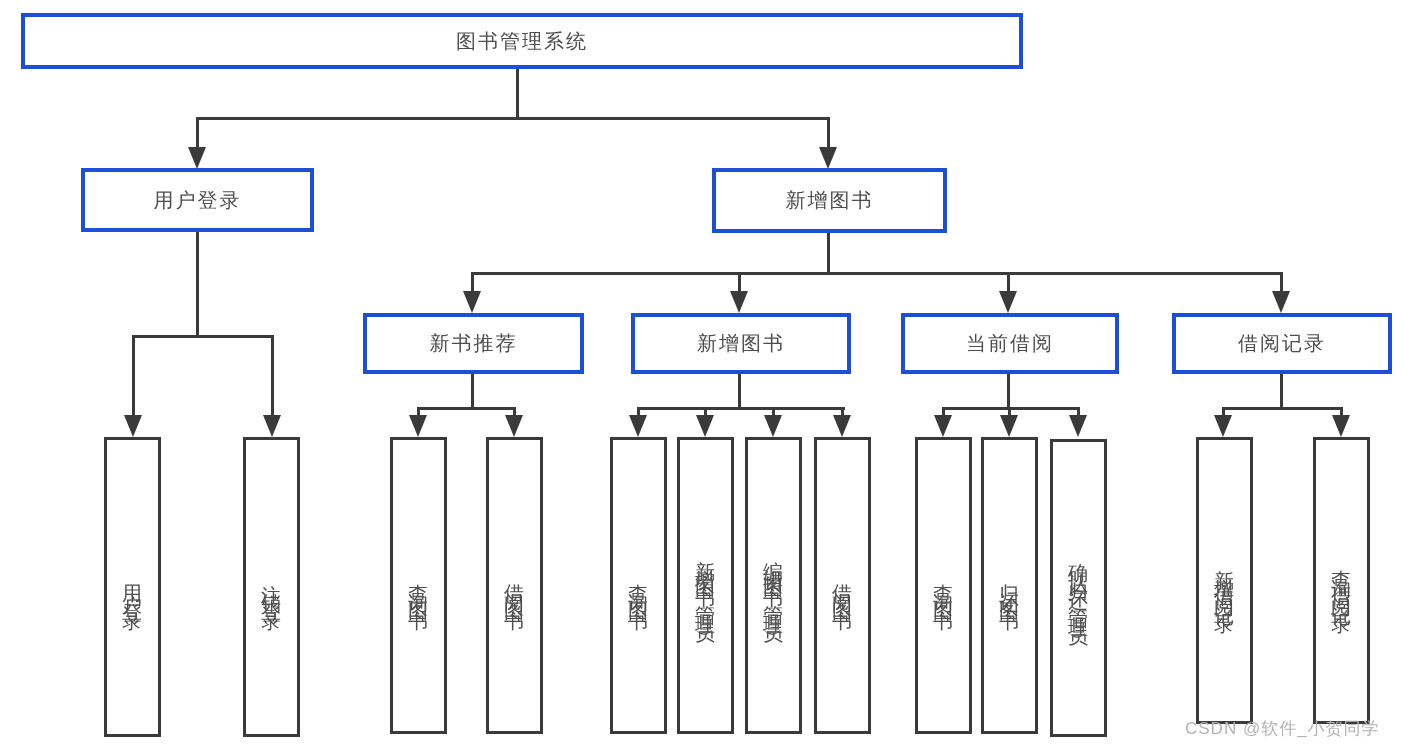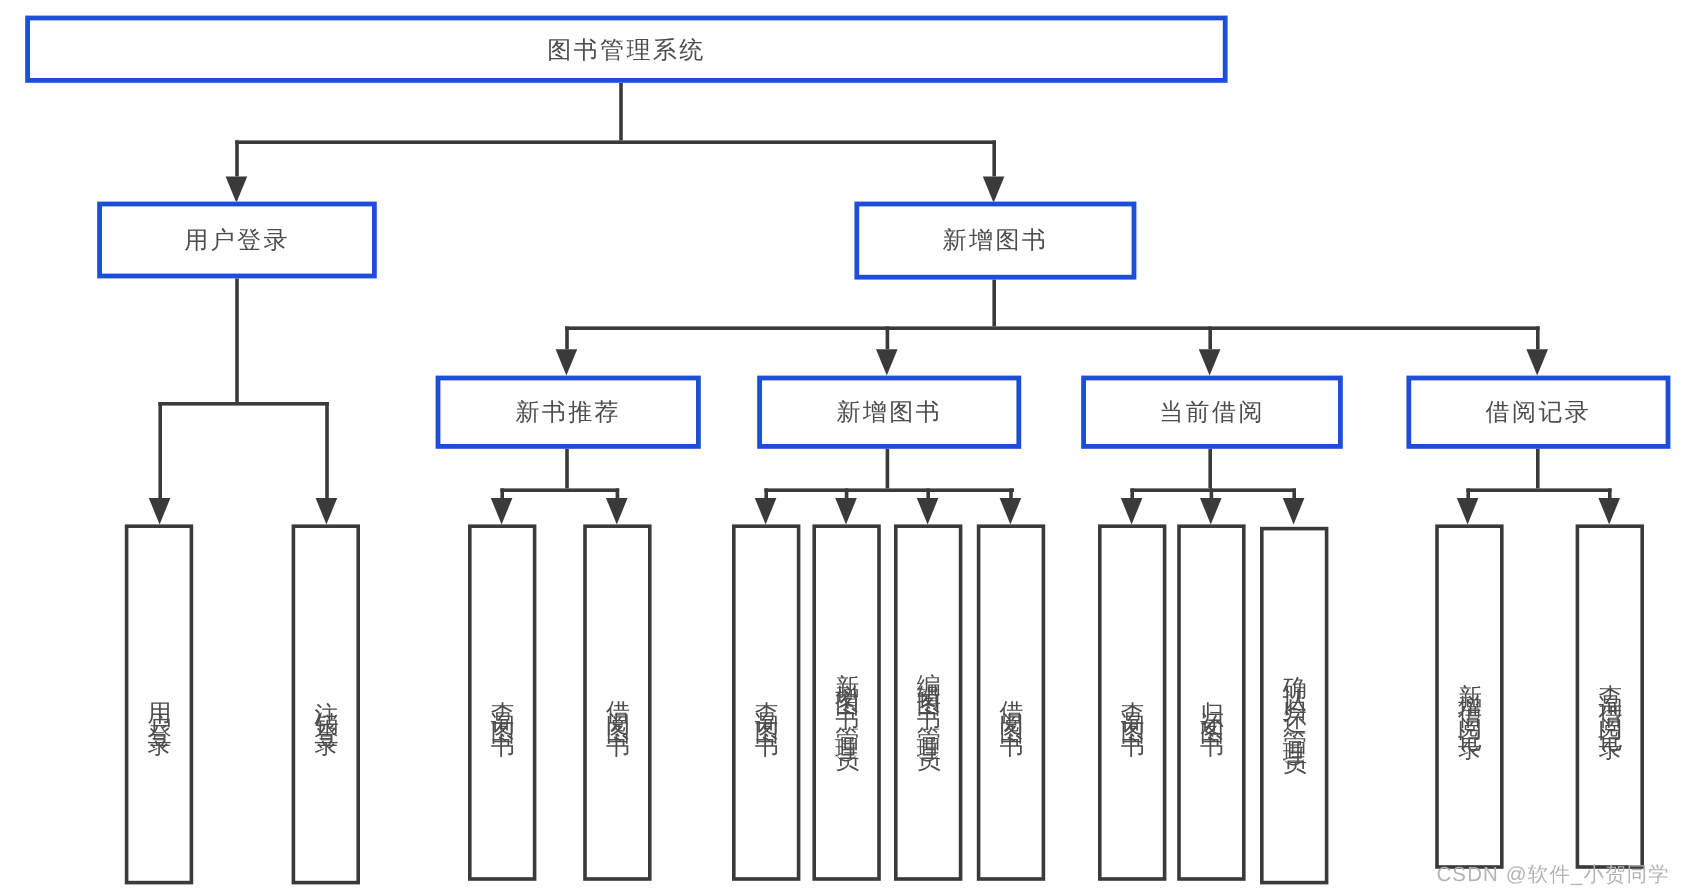--- a/index.html
+++ b/index.html
@@ -47,21 +47,20 @@
     z-index:1;
   }
   .watermark{
     position:absolute;
     left:1185px;top:717px;
     font-size:17px;
     color:#b3b3b3;
     letter-spacing:1px;
     z-index:3;
     white-space:nowrap;
-    margin-left:12px;
   }
 </style>
 </head>
 <body>
 
 <div id="canvas">
 
   <div class="box" style="left:21px;top:13px;width:1002px;height:56px;">
     <span>图书管理系统</span>
   </div>

